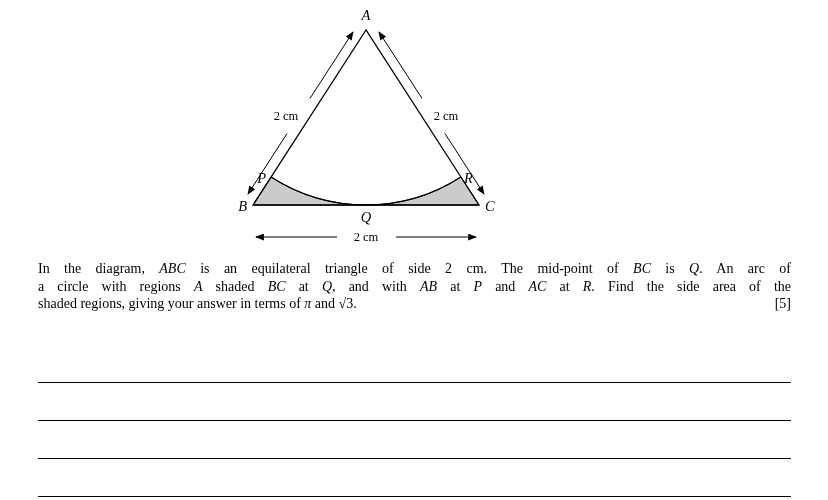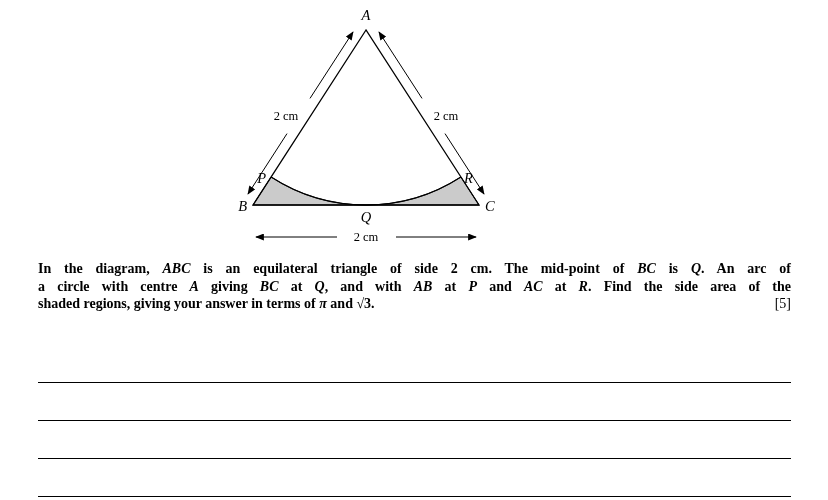--- a/index.html
+++ b/index.html
@@ -12,21 +12,21 @@
   .vlabel { font-style: italic; font-size: 14.5px; }
   .dimlabel { font-size: 12.5px; }
 
   .question {
     position: relative;
     margin: 8px 37px 0 38px;
     width: 753px;
     font-size: 14px;
     line-height: 17.5px;
   }
-  .qline { white-space: normal; font-weight: bold; }
+  .qline { white-space: normal; }
   .qline.justify { text-align: justify; text-align-last: justify; }
   .qline i { font-style: italic; }
   .marks { position: absolute; right: 0; bottom: 0; }
 
   .answers { margin: 32px 37px 0 38px; width: 753px; }
   .answer-line { height: 38px; border-bottom: 1px solid #000; }
 </style>
 </head>
 <body>
 
@@ -62,21 +62,21 @@
     <text class="vlabel" x="464" y="183" text-anchor="start">R</text>
     <text class="vlabel" x="366" y="222" text-anchor="middle">Q</text>
 
     <text class="dimlabel" x="286" y="120" text-anchor="middle">2 cm</text>
     <text class="dimlabel" x="446" y="120" text-anchor="middle">2 cm</text>
     <text class="dimlabel" x="366" y="241" text-anchor="middle">2 cm</text>
   </svg>
 
   <div class="question">
     <div class="qline justify"><span>In the diagram, </span><i>ABC</i><span> is an equilateral triangle of side 2 cm. The mid-point of </span><i>BC</i><span> is </span><i>Q</i><span>. An arc of</span></div>
-    <div class="qline justify"><span>a circle with centre </span><i>A</i><span> giving </span><i>BC</i><span> at </span><i>Q</i><span>, and with </span><i>AB</i><span> at </span><i>P</i><span> and </span><i>AC</i><span> at </span><i>R</i><span>. Find the side area of the</span></div>
+    <div class="qline justify"><span>a circle with regions </span><i>A</i><span> shaded </span><i>BC</i><span> at </span><i>Q</i><span>, and with </span><i>AB</i><span> at </span><i>P</i><span> and </span><i>AC</i><span> at </span><i>R</i><span>. Find the side area of the</span></div>
     <div class="qline"><span>shaded regions, giving your answer in terms of </span><i>π</i><span> and √3.</span></div>
     <span class="marks">[5]</span>
   </div>
 
   <div class="answers">
     <div class="answer-line"></div>
     <div class="answer-line"></div>
     <div class="answer-line"></div>
     <div class="answer-line"></div>
   </div>

